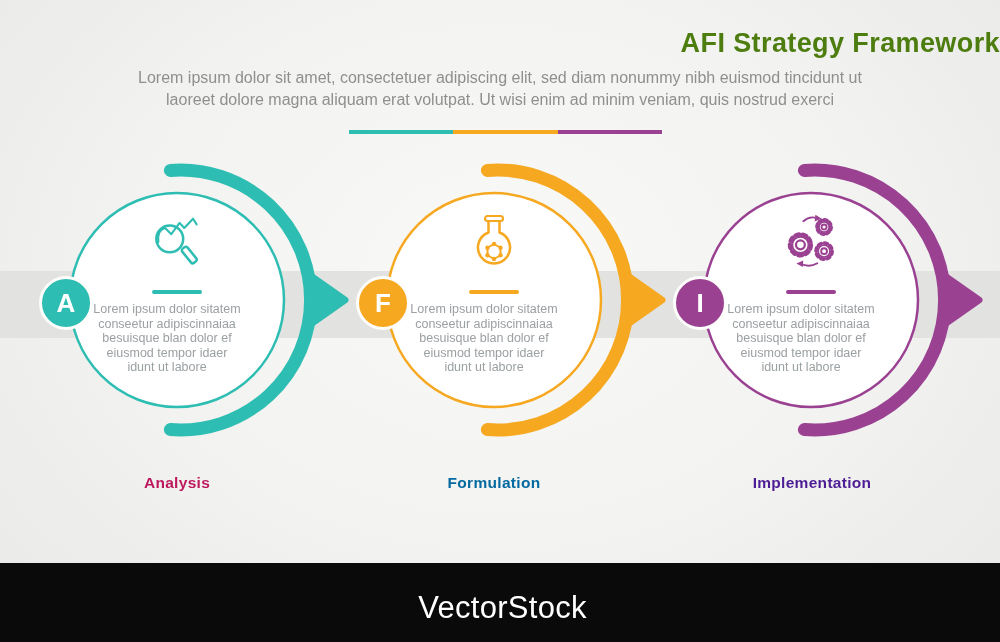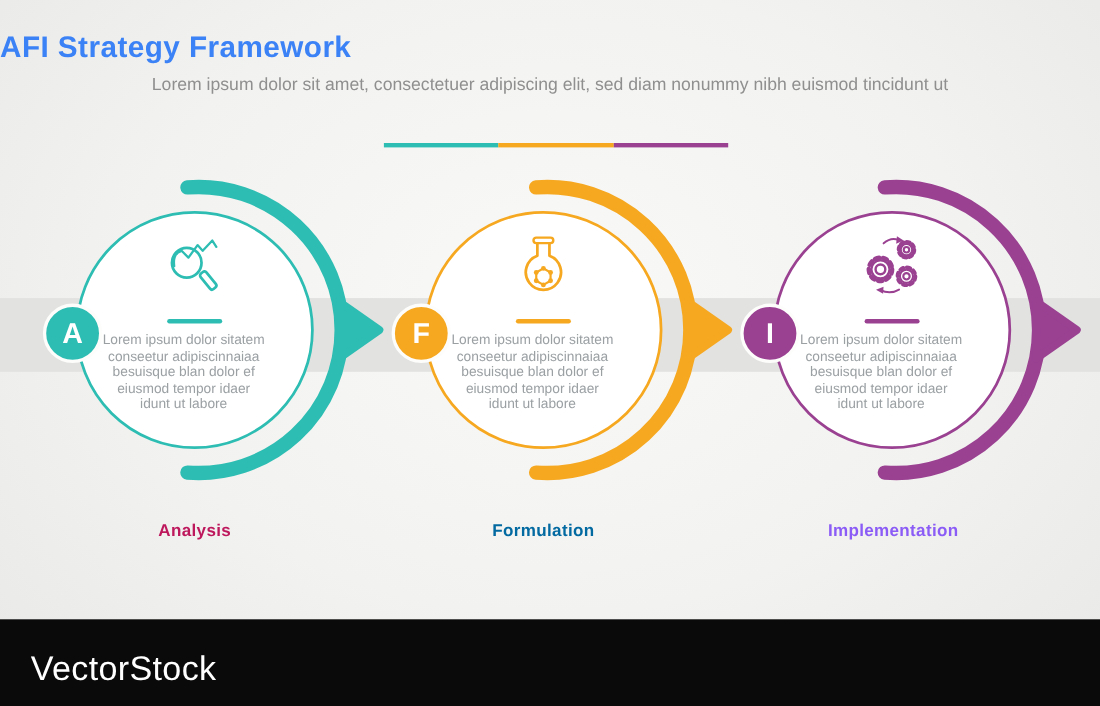--- a/index.html
+++ b/index.html
@@ -4,22 +4,22 @@
 <style>
   html,body { margin:0; padding:0; }
   body {
     width:1000px; height:642px; position:relative; overflow:hidden;
     font-family:"Liberation Sans", sans-serif;
     background: radial-gradient(ellipse at 50% 42%, #f9f9f7 0%, #f2f2f0 55%, #e8e8e6 100%);
   }
 
   
   .page-title {
-    position:absolute; top:28px; left:0; width:1000px; text-align:left;
-    font-size:27px; font-weight:bold; color:#3b82f6; letter-spacing:.4px;
+    position:absolute; top:28px; left:0; width:1000px; text-align:right;
+    font-size:27px; font-weight:bold; color:#4d7c0f; letter-spacing:.4px;
   }
   .page-subtitle {
     position:absolute; top:67px; left:60px; width:880px; text-align:center;
     font-size:16px; line-height:22px; color:#8f8f8f;
   }
   .tri-bar { position:absolute; top:130px; left:349px; width:313px; height:4px; display:flex; }
   .tri-bar .seg { flex:1; height:4px; }
   .seg-teal   { background:#2ebdb2; }
   .seg-orange { background:#f6a821; }
   .seg-purple { background:#9a4192; }
@@ -55,38 +55,39 @@
     position:absolute; left:55px; top:147px; width:250px; text-align:center;
     font-size:12.5px; line-height:14.6px; color:#9ba0a3;
   }
 
   .step-label {
     position:absolute; top:474px; width:200px; text-align:center;
     font-size:15.5px; font-weight:bold; letter-spacing:.3px;
   }
   .label--a { left:77px;  color:#be185d; }
   .label--f { left:394px; color:#0369a1; }
-  .label--i { left:712px; color:#8b5cf6;text-align:center; }
+  .label--i { left:712px; color:#4c1d95;text-align:center; }
 
   
   .footer {
     position:absolute; left:0; top:563px; width:1000px; height:79px;
     background:#0a0a0a; box-sizing:border-box;
-    display:flex; align-items:center; justify-content:space-between;
+    display:flex; align-items:center; justify-content:center;
     padding:11px 23px 0 28px;
   }
   .footer-logo { color:#ffffff; font-size:31px; font-weight:500; letter-spacing:.3px; }
   .footer-url  { color:#ffffff; font-size:24px; font-weight:400; }
 </style>
 </head>
 <body>
 
 <div class="page-title">AFI Strategy Framework</div>
 <div class="page-subtitle">
   <div>Lorem ipsum dolor sit amet, consectetuer adipiscing elit, sed diam nonummy nibh euismod tincidunt ut</div>
+  <div>laoreet dolore magna aliquam erat volutpat. Ut wisi enim ad minim veniam, quis nostrud exerci</div>
 </div>
 <div class="tri-bar">
   <div class="seg seg-teal"></div>
   <div class="seg seg-orange"></div>
   <div class="seg seg-purple"></div>
 </div>
 
 <div class="timeline-band"></div>
 
 <div class="step step--a">

